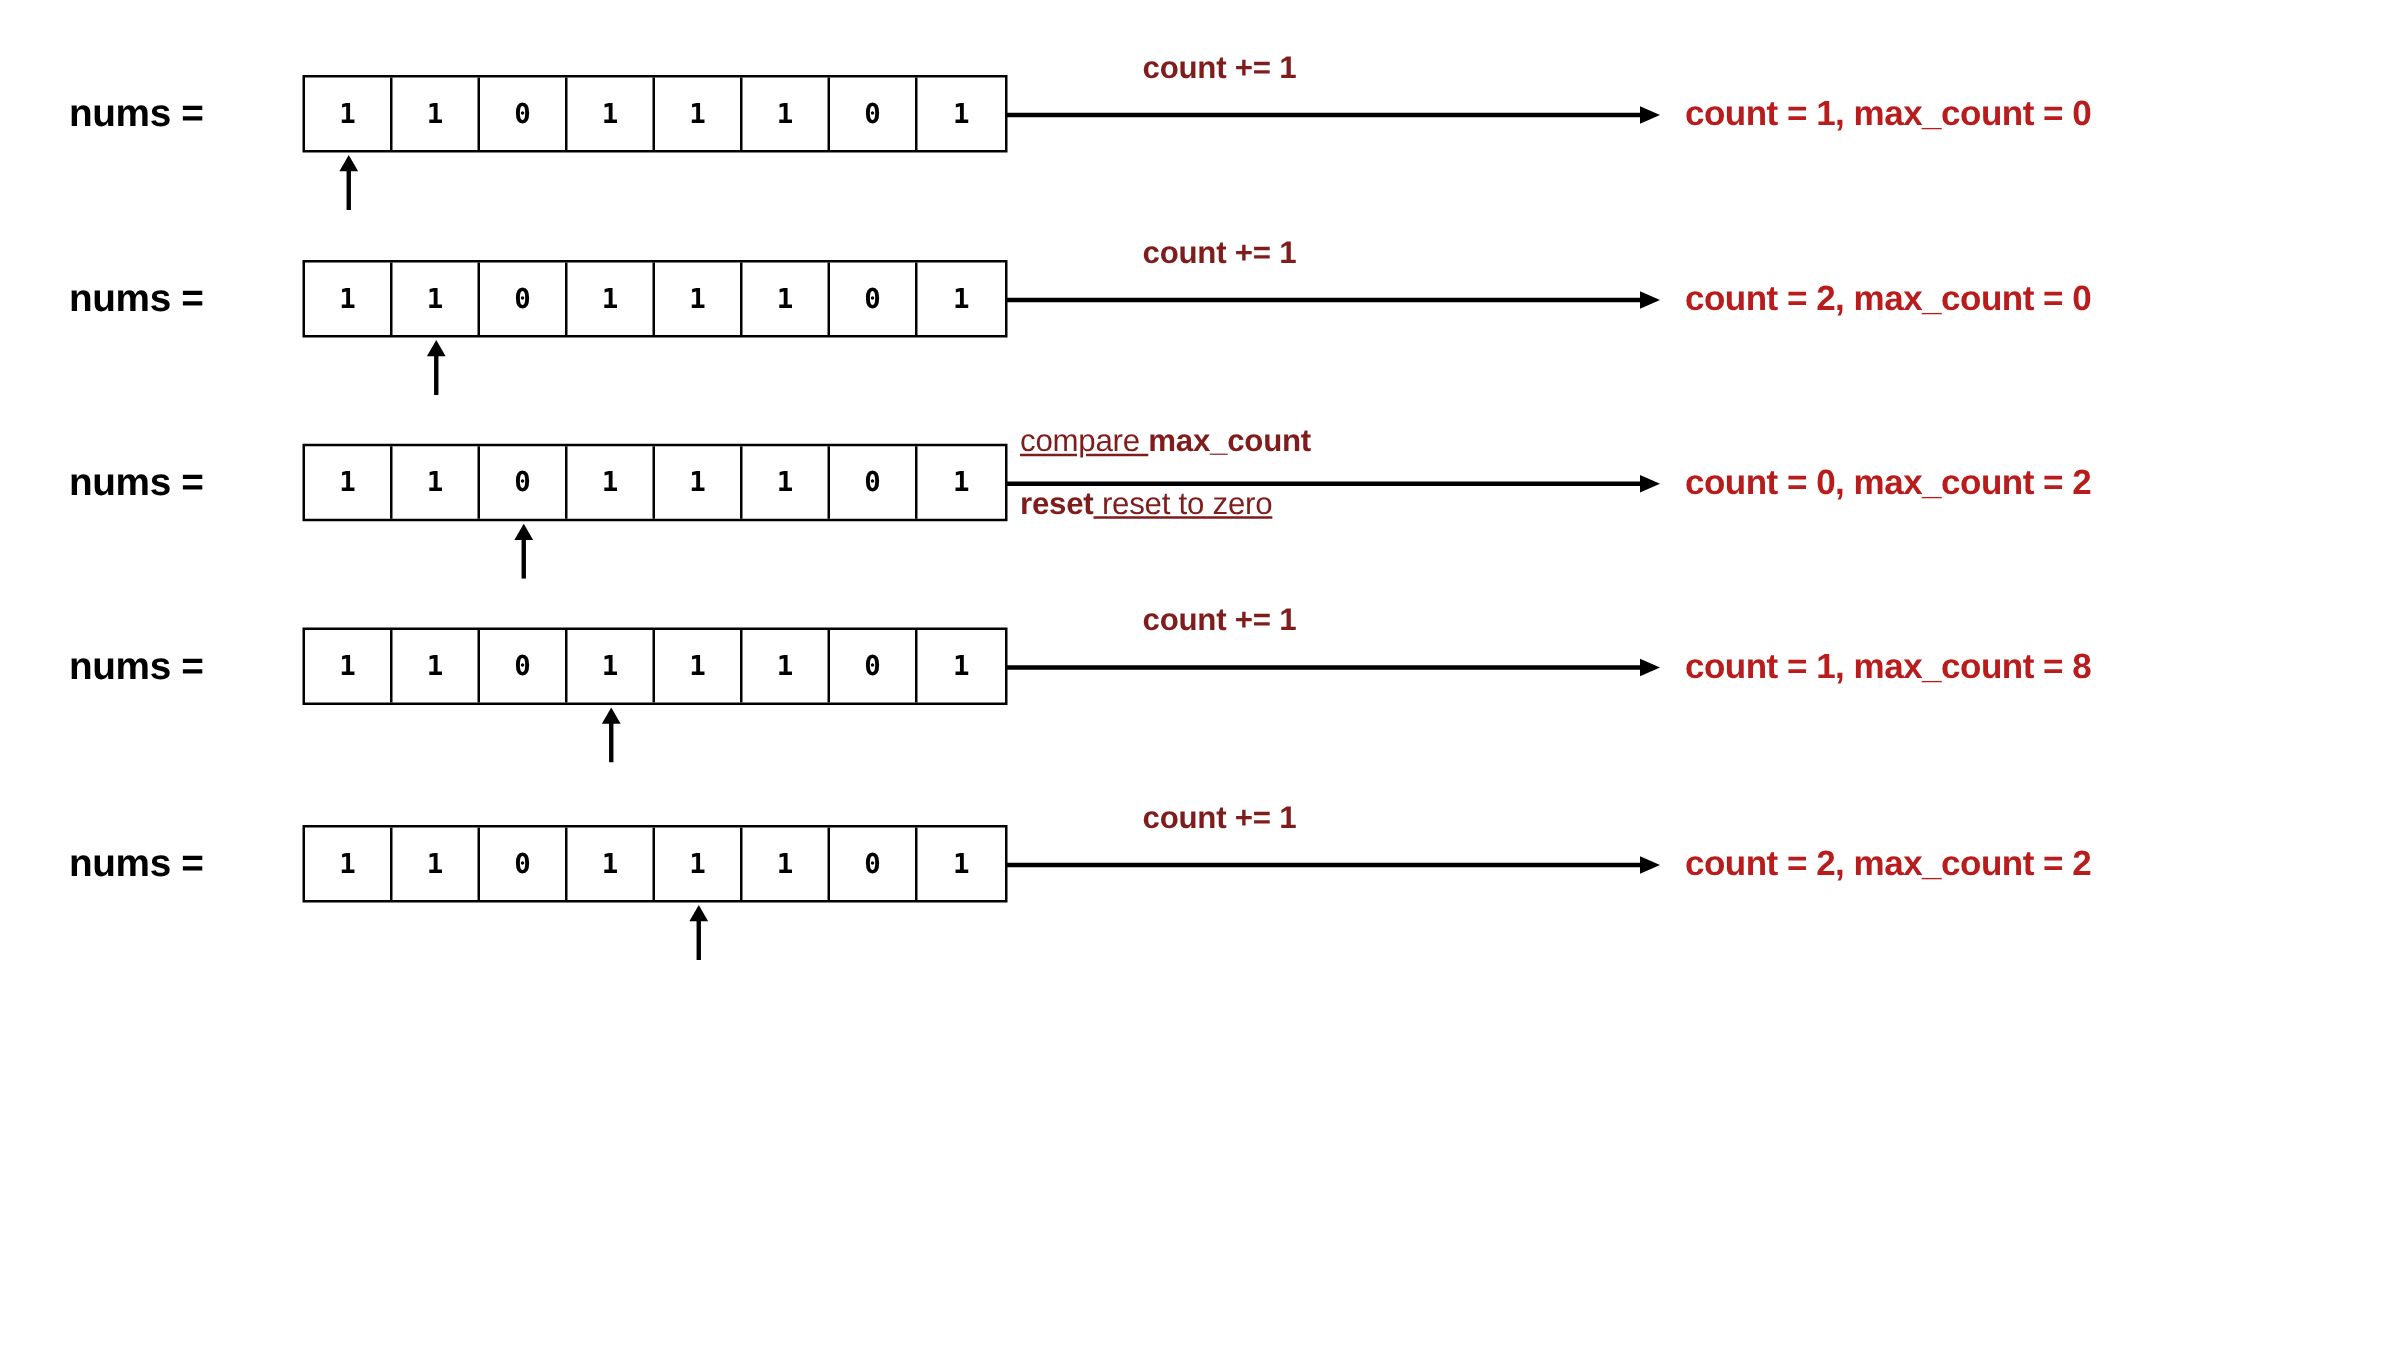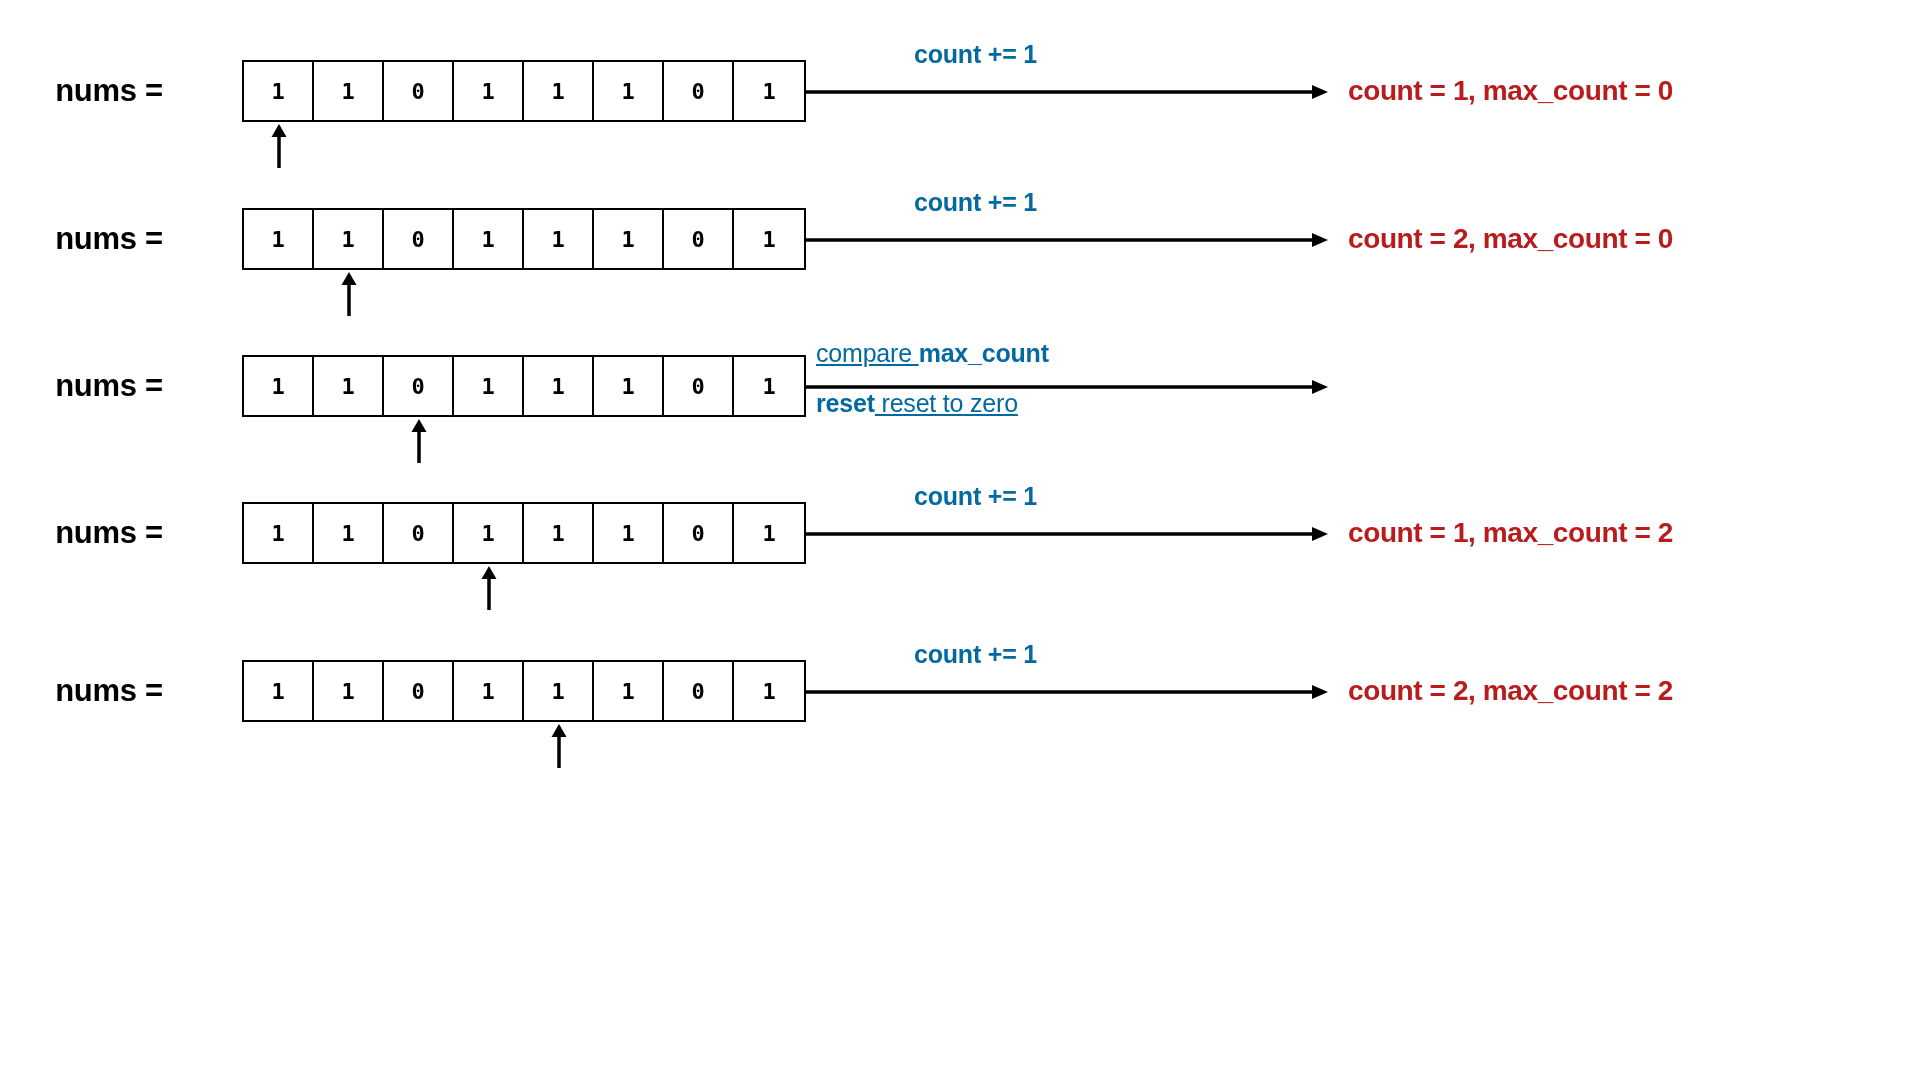--- a/index.html
+++ b/index.html
@@ -86,21 +86,21 @@
   .flow-arrow {
     position: absolute;
     top: 22px;
     height: 20px;
   }
   .flow-arrow svg { display: block; }
 
   
   .annot {
     position: absolute;
-    color: #0369a1;
+    color: #7f1d1d;
     font-size: 25px;
     white-space: nowrap;
     letter-spacing: -0.2px;
   }
   .annot.bold   { font-weight: bold; }
   .annot.normal { font-weight: normal; }
   .annot .b { font-weight: bold; margin-top: 36px; }
   .annot .n { font-weight: normal; text-decoration: underline; }
 
   
@@ -193,20 +193,21 @@
         </svg>
       </div>
       <div class="flow-arrow" style="left: 804px; width: 524px;">
         <svg width="524" height="20" viewBox="0 0 524 20">
           <line x1="0" y1="10" x2="510" y2="10" stroke="#000" stroke-width="3.5"></line>
           <polygon points="524,10 508,3 508,17" fill="#000"></polygon>
         </svg>
       </div>
       <div class="annot normal" style="top: -16px; left: 816px;"><span class="n">compare </span><span class="b">max_count</span></div>
       <div class="annot normal" style="top: 34px; left: 816px;"><span class="b">reset</span><span class="n"> reset to zero</span></div>
+      <div class="result-text" style="left: 1348px;">count = 0, max_count = 2</div>
     </div>
     <div class="step-row" style="top: 502px;">
       <div class="nums-label">nums =</div>
       <div class="array-box">
         <div class="array-cell">1</div>
         <div class="array-cell">1</div>
         <div class="array-cell">0</div>
         <div class="array-cell">1</div>
         <div class="array-cell">1</div>
         <div class="array-cell">1</div>
@@ -219,21 +220,21 @@
           <polygon points="11,0 3.5,13 18.5,13" fill="#000"></polygon>
         </svg>
       </div>
       <div class="flow-arrow" style="left: 804px; width: 524px;">
         <svg width="524" height="20" viewBox="0 0 524 20">
           <line x1="0" y1="10" x2="510" y2="10" stroke="#000" stroke-width="3.5"></line>
           <polygon points="524,10 508,3 508,17" fill="#000"></polygon>
         </svg>
       </div>
       <div class="annot bold" style="top: -20px; left: 914px;">count += 1</div>
-      <div class="result-text" style="left: 1348px;">count = 1, max_count = 2</div>
+      <div class="result-text" style="left: 1348px;">count = 1, max_count = 8</div>
     </div>
     <div class="step-row" style="top: 660px;">
       <div class="nums-label">nums =</div>
       <div class="array-box">
         <div class="array-cell">1</div>
         <div class="array-cell">1</div>
         <div class="array-cell">0</div>
         <div class="array-cell">1</div>
         <div class="array-cell">1</div>
         <div class="array-cell">1</div>

